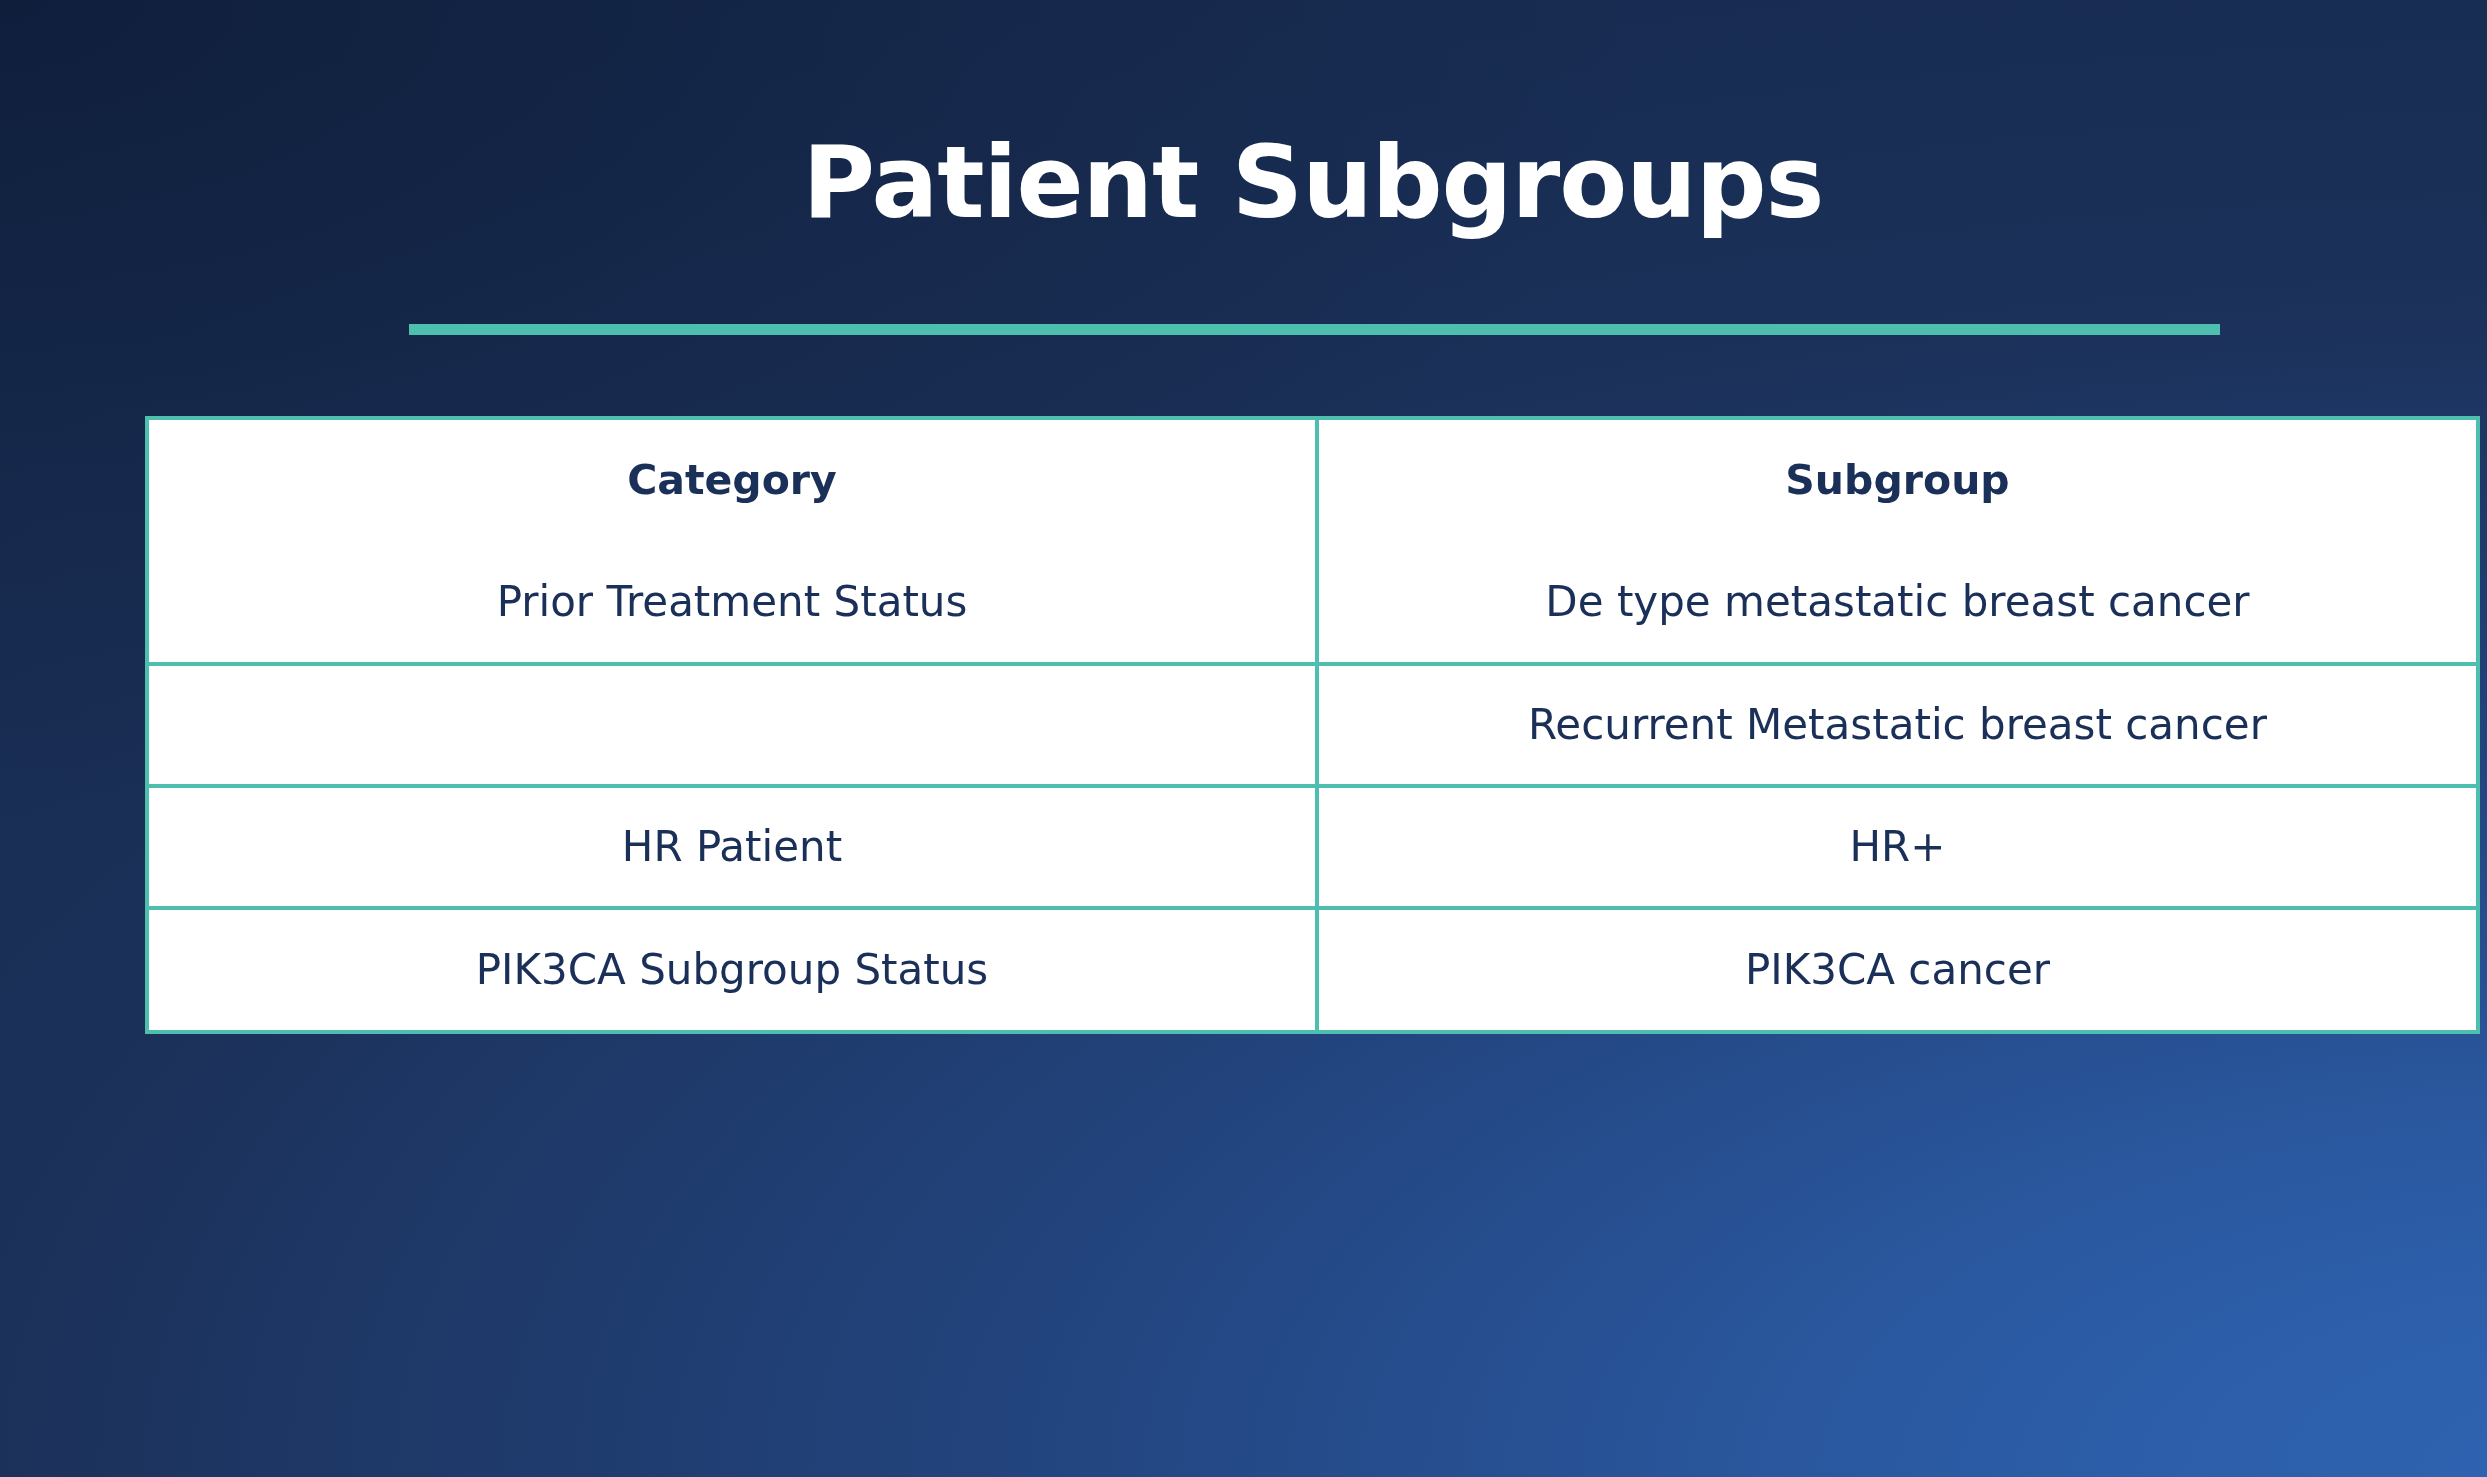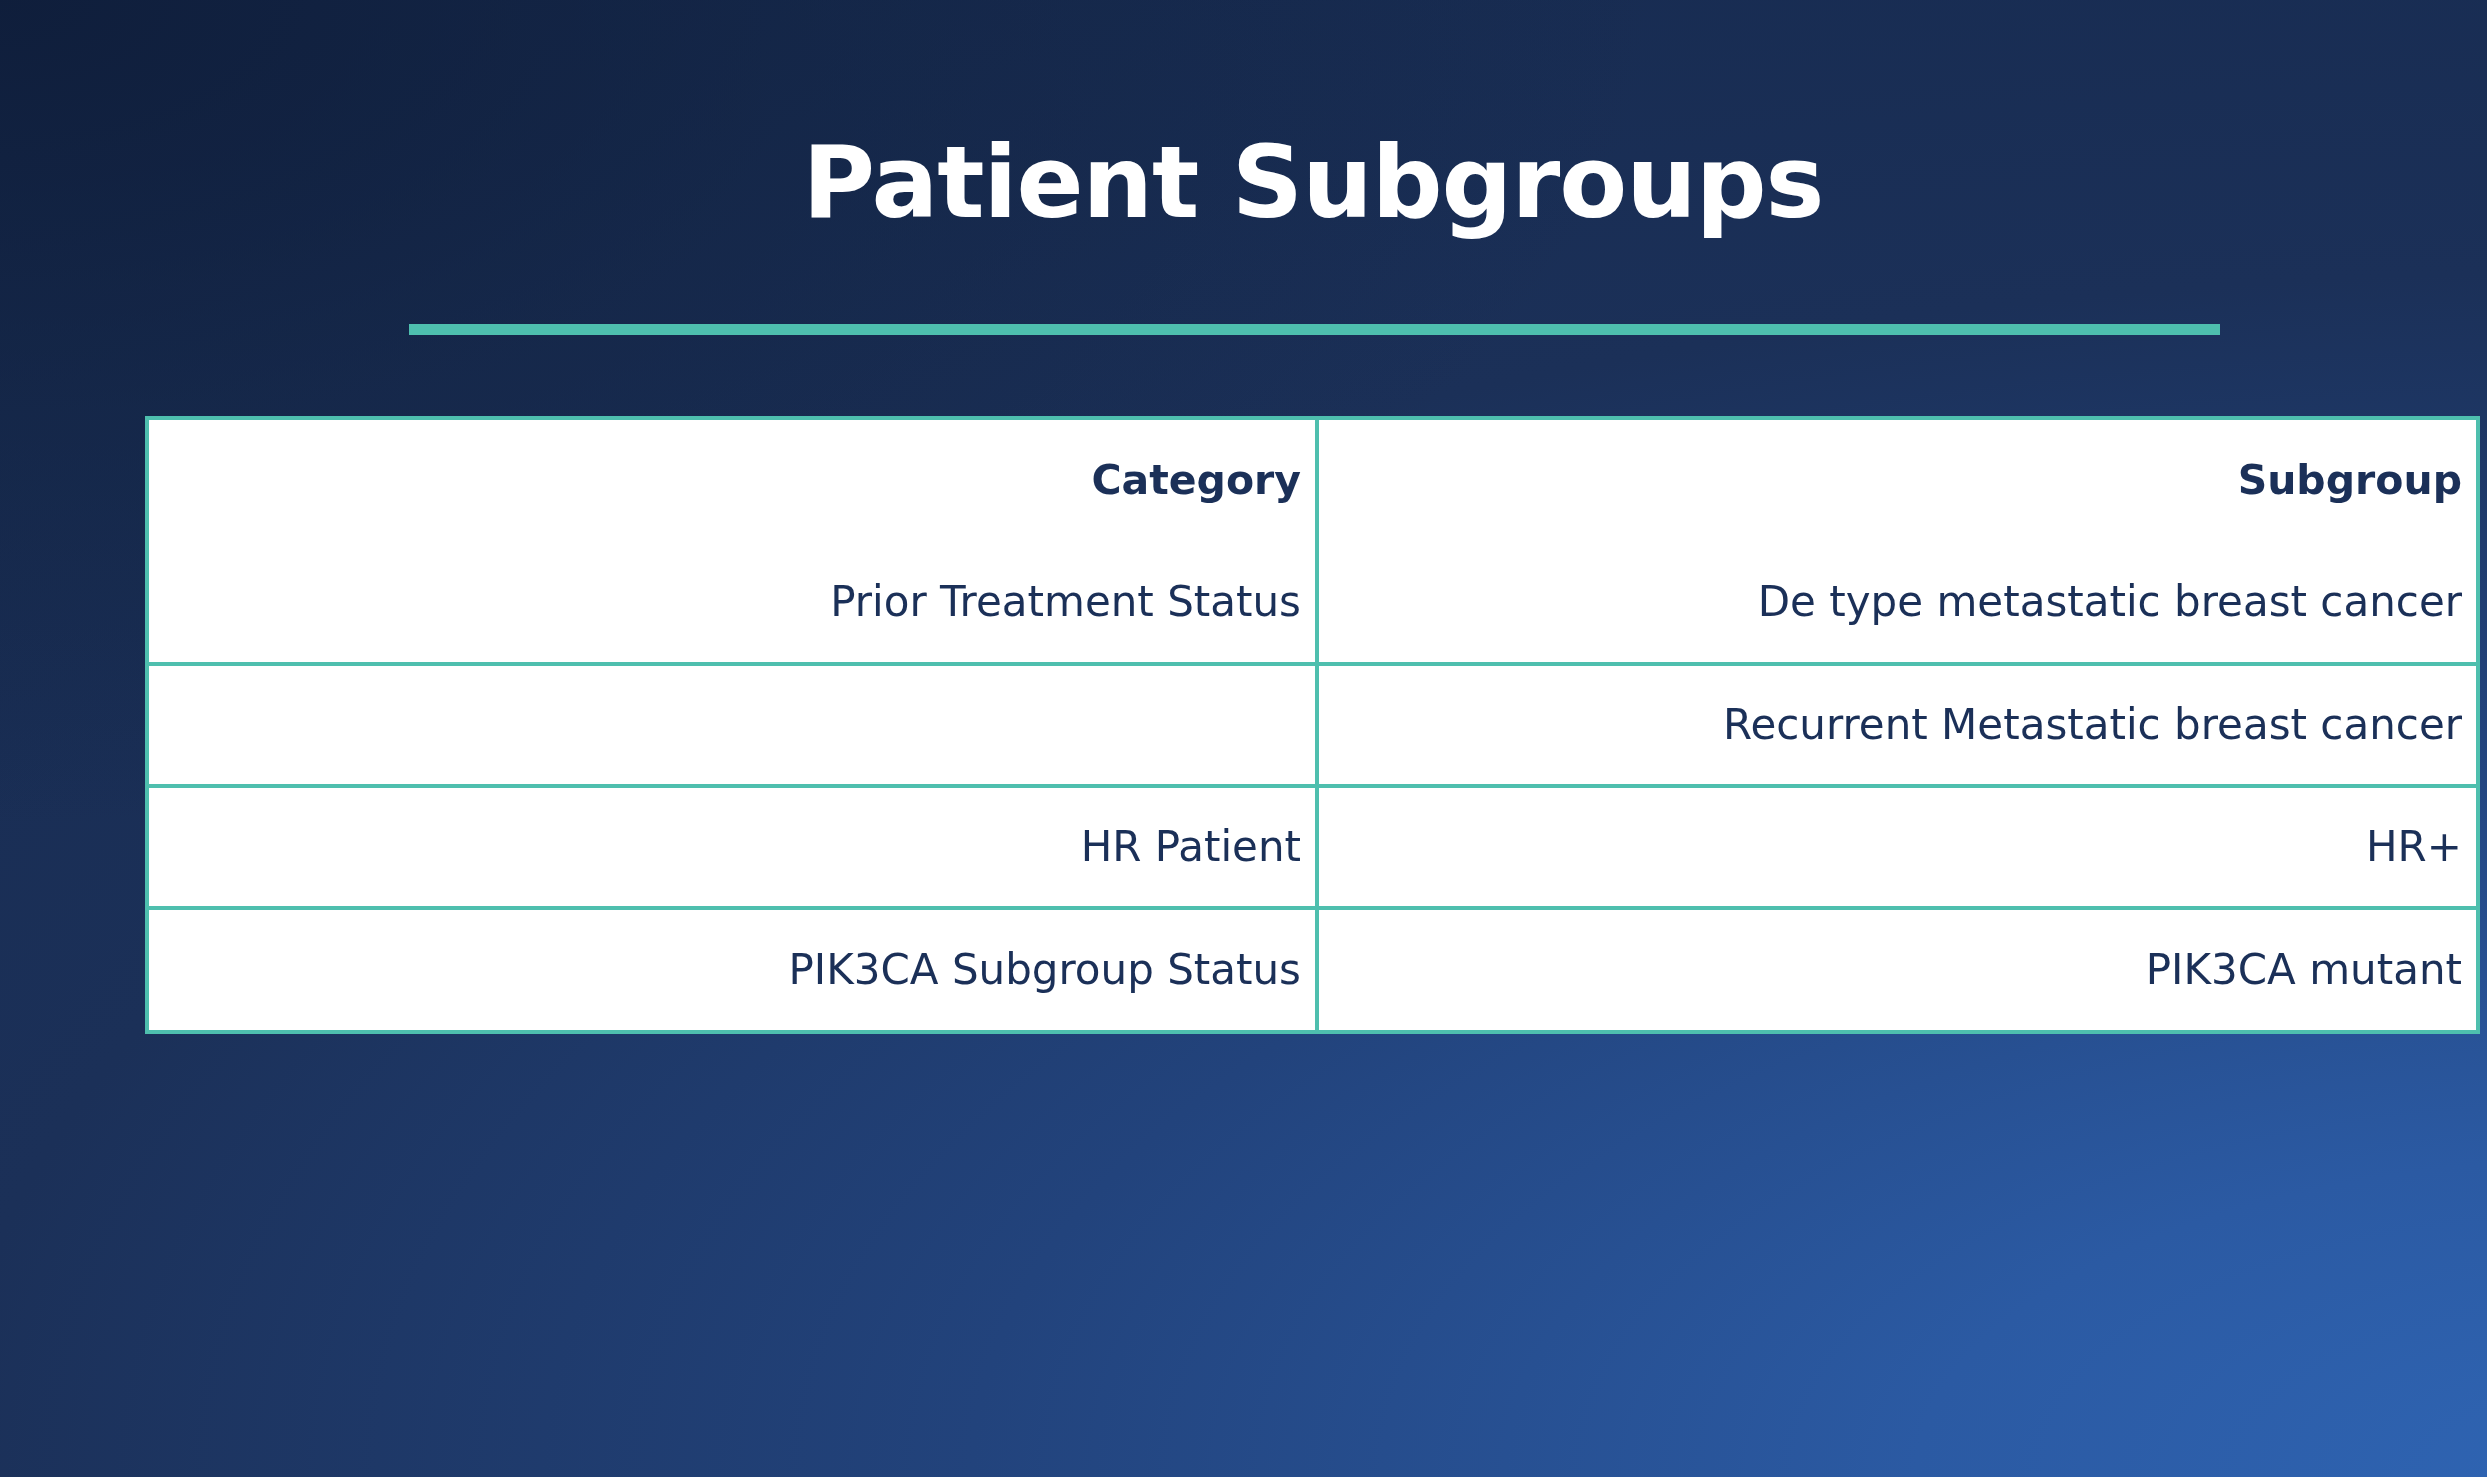--- a/index.html
+++ b/index.html
@@ -73,21 +73,21 @@
   }
   table.subgroups col.c-category { width: 1168px; }
   table.subgroups col.c-subgroup { width: 1159px; }
 
   table.subgroups th,
   table.subgroups td {
     box-sizing: border-box;
     height: 122px;
     padding: 0 14px;
     vertical-align: middle;
-    text-align: right;
+    text-align: center;
     color: #1b3058;
     font-family: "DejaVu Sans", sans-serif;
     font-size: 42px;
     line-height: 1.1;
     white-space: nowrap;
     border-bottom: 4px solid #4ebfae;
   }
   table.subgroups th {
     font-weight: bold;
     font-size: 41px;
@@ -133,20 +133,20 @@
         <tr>
           <td class="cell-category cell-empty"></td>
           <td class="cell-subgroup">Recurrent Metastatic breast cancer</td>
         </tr>
         <tr>
           <td class="cell-category">HR Patient</td>
           <td class="cell-subgroup">HR+</td>
         </tr>
         <tr>
           <td class="cell-category">PIK3CA Subgroup Status</td>
-          <td class="cell-subgroup">PIK3CA mutant</td>
+          <td class="cell-subgroup">PIK3CA cancer</td>
         </tr>
       </tbody>
     </table>
   </div>
 
 </div>
 
 
 </body></html>

